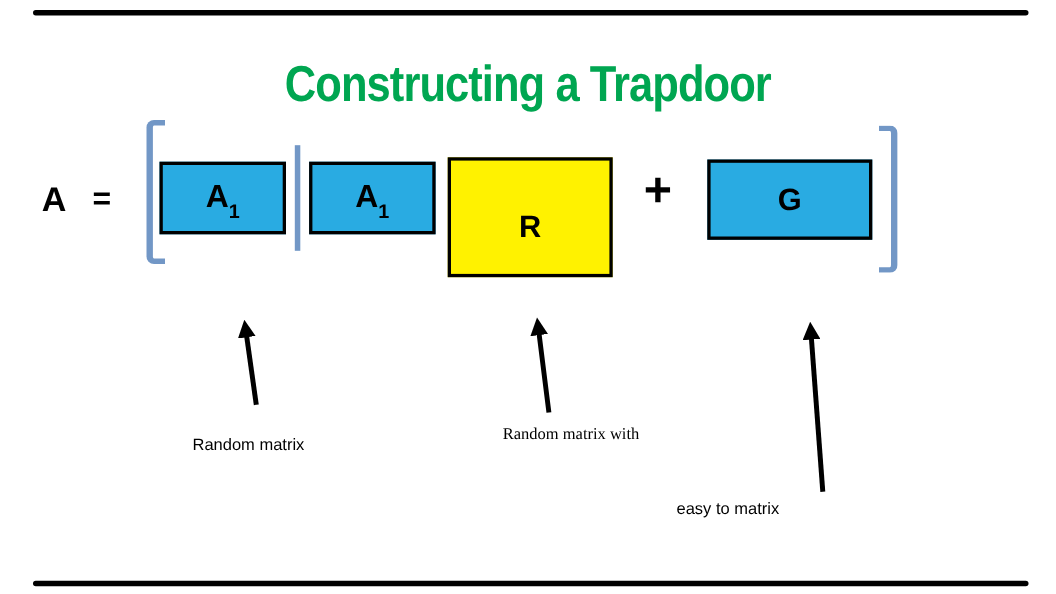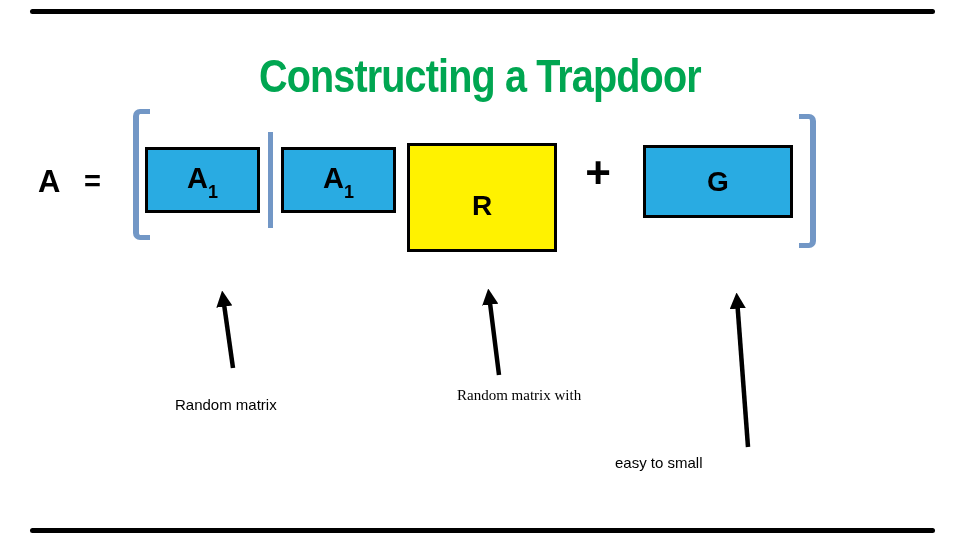--- a/index.html
+++ b/index.html
@@ -94,16 +94,16 @@
     <line x1="748" y1="447" x2="737" y2="299" stroke="#000" stroke-width="4.5" marker-end="url(#ah)"></line>
   </svg>
 
   <div class="note n1">Random matrix</div>
 
   <div class="note n2">
     <div>Random matrix with</div>
   </div>
 
   <div class="note n3">
-    <div>easy to small</div>
+    <div>easy to matrix</div>
   </div>
 
 </div>
 
 </body></html>

